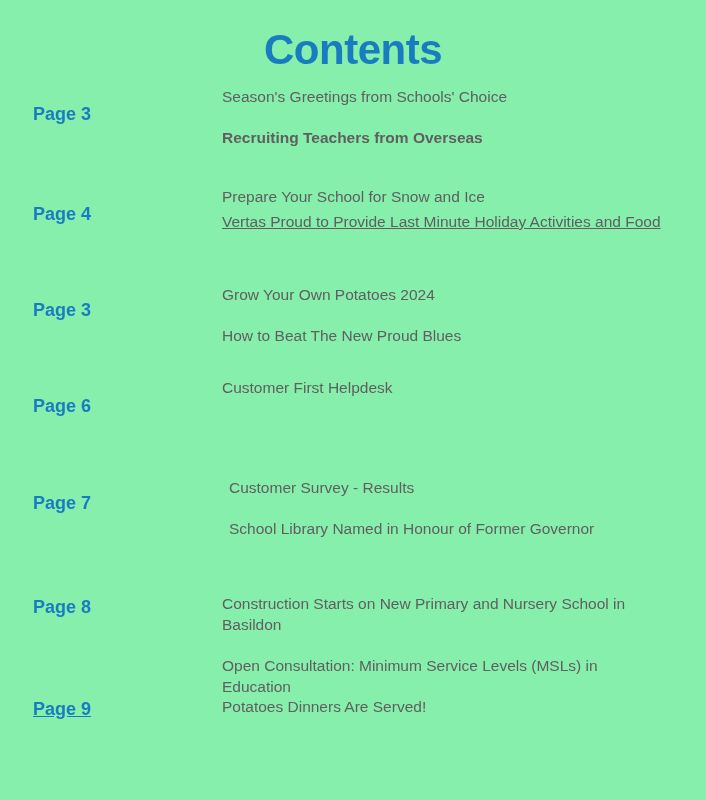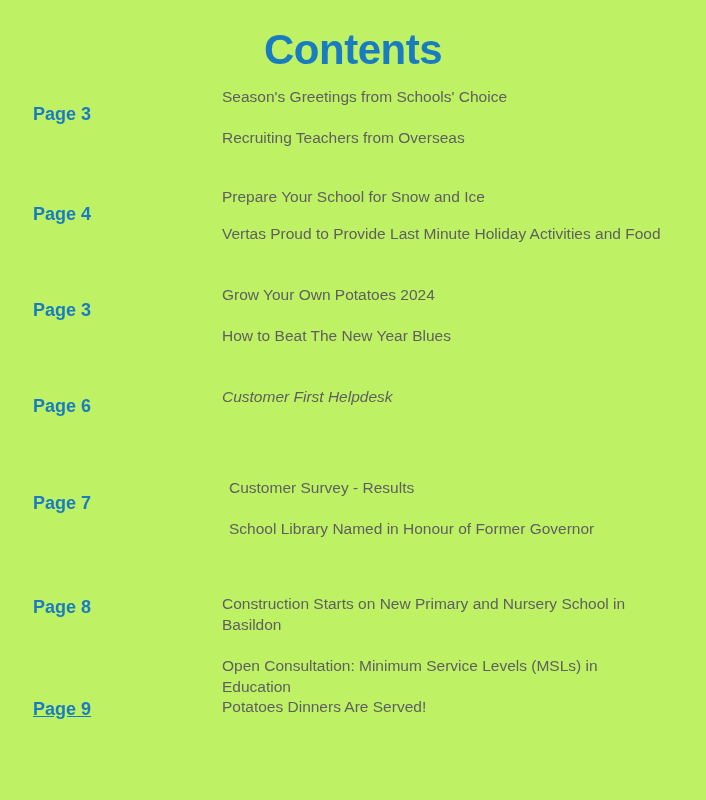--- a/index.html
+++ b/index.html
@@ -13,21 +13,21 @@
     height: 800px;
     position: relative;
     overflow: hidden;
     font-family: "Liberation Sans", sans-serif;
     -webkit-font-smoothing: antialiased;
   }
 
   .page {
     position: absolute;
     inset: 0;
-    background: #bef264;
+    background: #86efac;
   }
 
   
   .contents-title {
     position: absolute;
     top: 25px;
     left: 0;
     width: 706px;
     text-align: center;
     color: #1a7cc0;
@@ -81,35 +81,35 @@
   }
 
   .entry.blank {
     visibility: hidden;
   }
 
   
   .row-p3  { height: 100px; }
   .row-p3  .page-label { top: 12px; }
   .row-p3  .entries    { top: 0px; }
-  .row-p3  .entry + .entry { margin-top: 20px; }
+  .row-p3  .entry + .entry { margin-top: 20px; font-weight: bold; }
 
   .row-p4  { height: 98px; }
   .row-p4  .page-label { top: 12px; }
   .row-p4  .entries    { top: 0px; }
-  .row-p4  .entry + .entry { margin-top: 16px; }
+  .row-p4  .entry + .entry { margin-top: 4px; text-decoration: underline; }
 
   .row-p5  { height: 92px; }
   .row-p5  .page-label { top: 10px; }
   .row-p5  .entries    { top: 0px; }
   .row-p5  .entry + .entry { margin-top: 20px; }
 
   .row-p6  { height: 101px; }
   .row-p6  .page-label { top: 14px; }
-  .row-p6  .entries    { top: 10px; font-style: italic; }
+  .row-p6  .entries    { top: 1px; }
   .row-p6  .entry + .entry { margin-top: 20px; }
 
   .row-p7  { height: 100px; }
   .row-p7  .page-label { top: 10px; }
   .row-p7  .entries    { top: 0px; left: 229px; }
   .row-p7  .entry + .entry { margin-top: 20px; }
 
   .row-p8  { height: 116px; }
   .row-p8  .page-label { top: 14px; text-align: right; }
   .row-p8  .entries    { top: 16px; width: 445px; }
@@ -141,21 +141,21 @@
       <div class="entries">
         <p class="entry">Prepare Your School for Snow and Ice</p>
         <p class="entry">Vertas Proud to Provide Last Minute Holiday Activities and Food</p>
       </div>
     </div>
 
     <div class="toc-row row-p5">
       <div class="page-label">Page 3</div>
       <div class="entries">
         <p class="entry">Grow Your Own Potatoes 2024</p>
-        <p class="entry">How to Beat The New Year Blues</p>
+        <p class="entry">How to Beat The New Proud Blues</p>
       </div>
     </div>
 
     <div class="toc-row row-p6">
       <div class="page-label">Page 6</div>
       <div class="entries">
         <p class="entry">Customer First Helpdesk</p>
         <p class="entry blank">&nbsp;</p>
       </div>
     </div>

